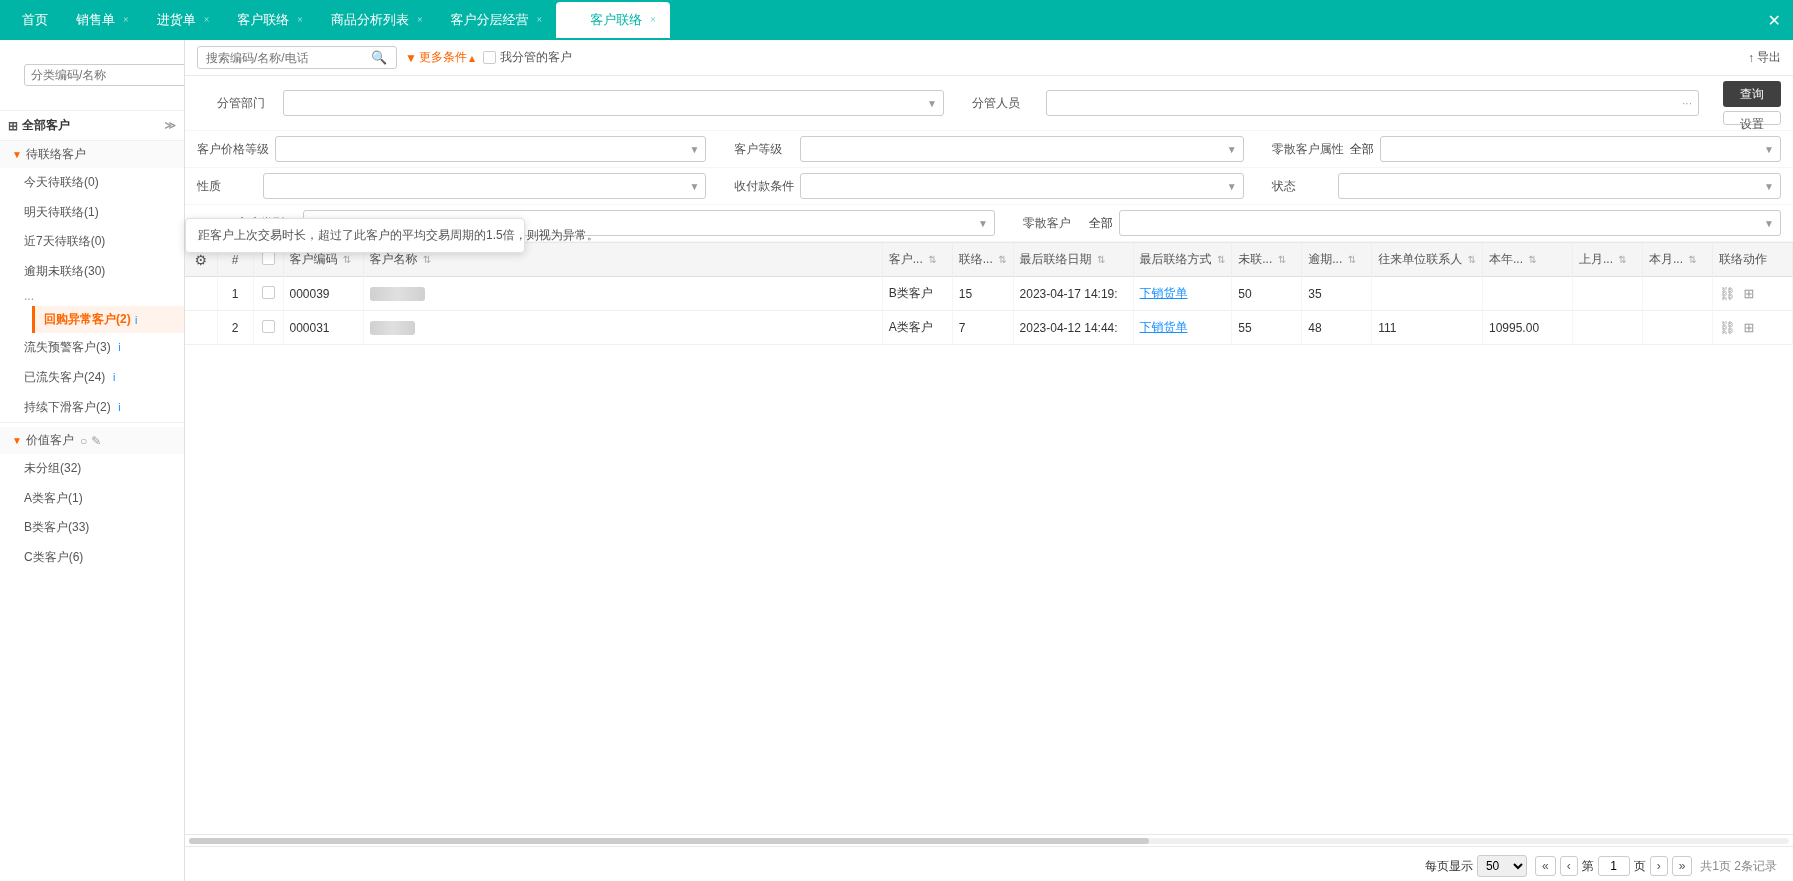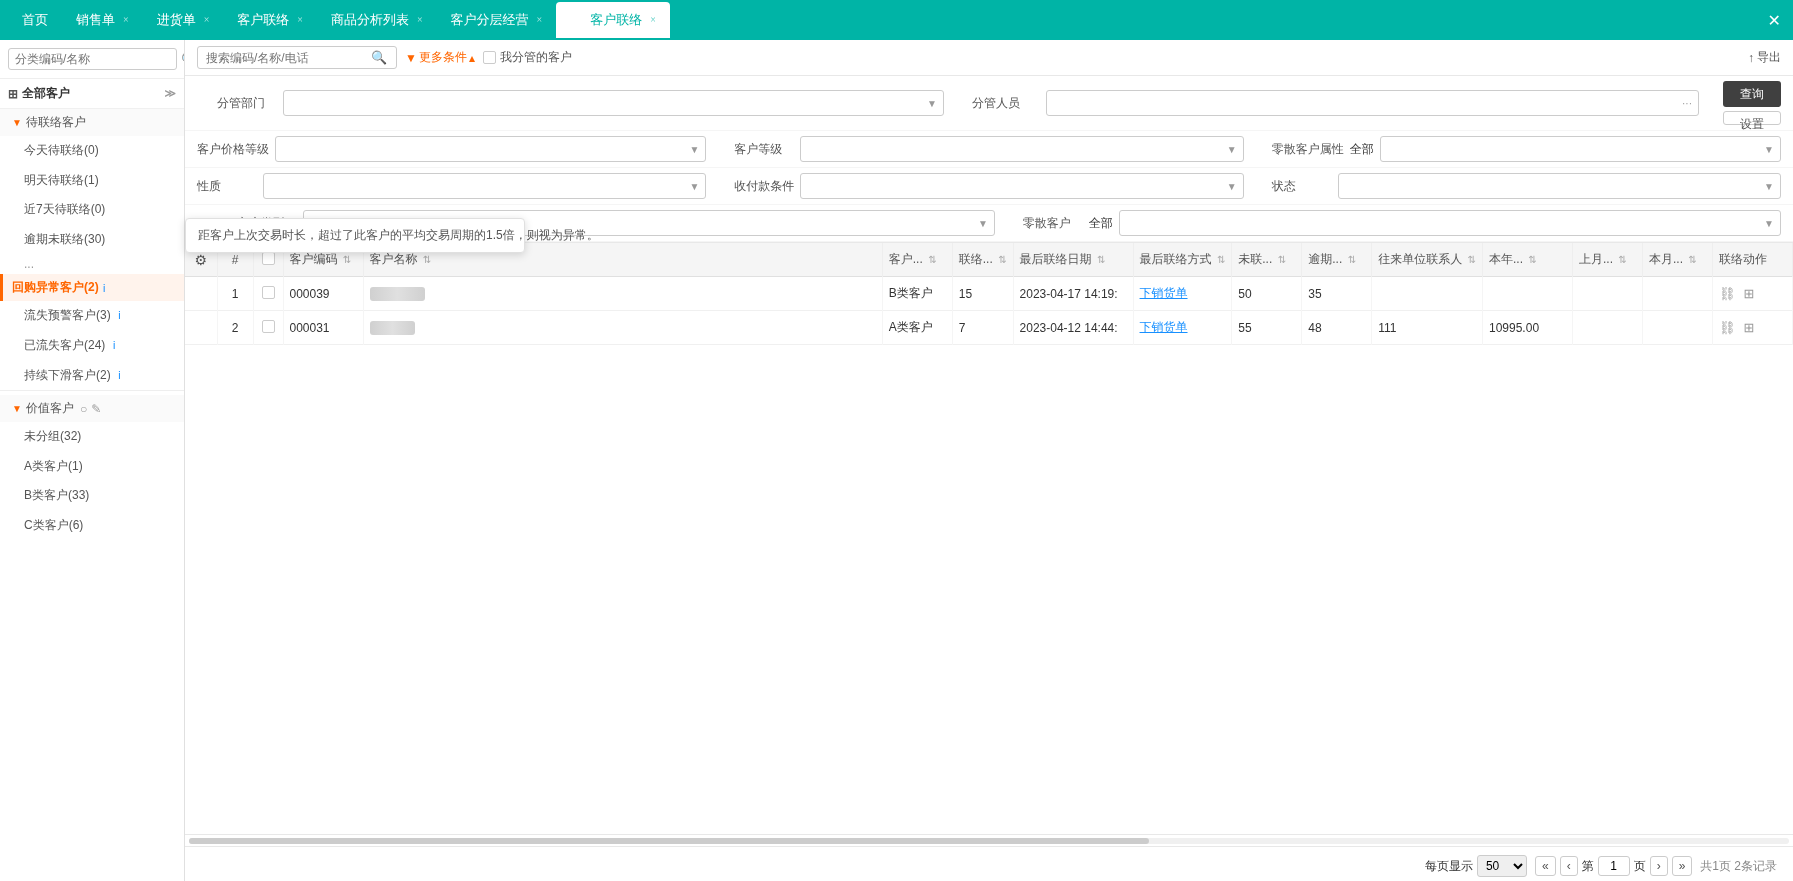--- a/index.html
+++ b/index.html
@@ -56,21 +56,21 @@
     .sidebar {
       width: 185px;
       background: #fff;
       border-right: 1px solid #e0e0e0;
       display: flex;
       flex-direction: column;
       overflow-y: auto;
       flex-shrink: 0;
     }
     .sidebar-search {
-      padding: 8px;
+      padding: 24px;
       border-bottom: 1px solid #eee;
       display: flex;
       align-items: center;
       gap: 4px;
     }
     .sidebar-search input {
       flex: 1;
       border: 1px solid #ccc;
       border-radius: 3px;
       padding: 3px 6px;
@@ -486,21 +486,21 @@
       <span>近7天待联络(0)</span>
     </div>
     <div class="sidebar-item">
       <span>逾期未联络(30)</span>
     </div>
 
     <div style="padding:3px 8px 3px 24px; color:#999; font-size:12px; cursor:pointer;">
       <span>...</span>
     </div>
 
-    <div style="display:flex; align-items:center; background:#fff3ec; border-left:3px solid #f60; padding:5px 8px 5px 9px; cursor:pointer;">
+    <div style="display:flex; align-items:center; background:#fff3ec; border-left:3px solid #f60; padding:5px 8px 5px 9px; cursor:pointer;margin-left:32px;">
       <span style="color:#f60; font-size:12px; font-weight:bold;">回购异常客户(2)</span>
       <span style="margin-left:4px; color:#1890ff; font-size:11px;">ℹ</span>
     </div>
 
     <div class="sidebar-item">
       <span>流失预警客户(3)</span>
       <span style="margin-left:4px; color:#1890ff; font-size:11px;">ℹ</span>
     </div>
     <div class="sidebar-item">
       <span>已流失客户(24)</span>

